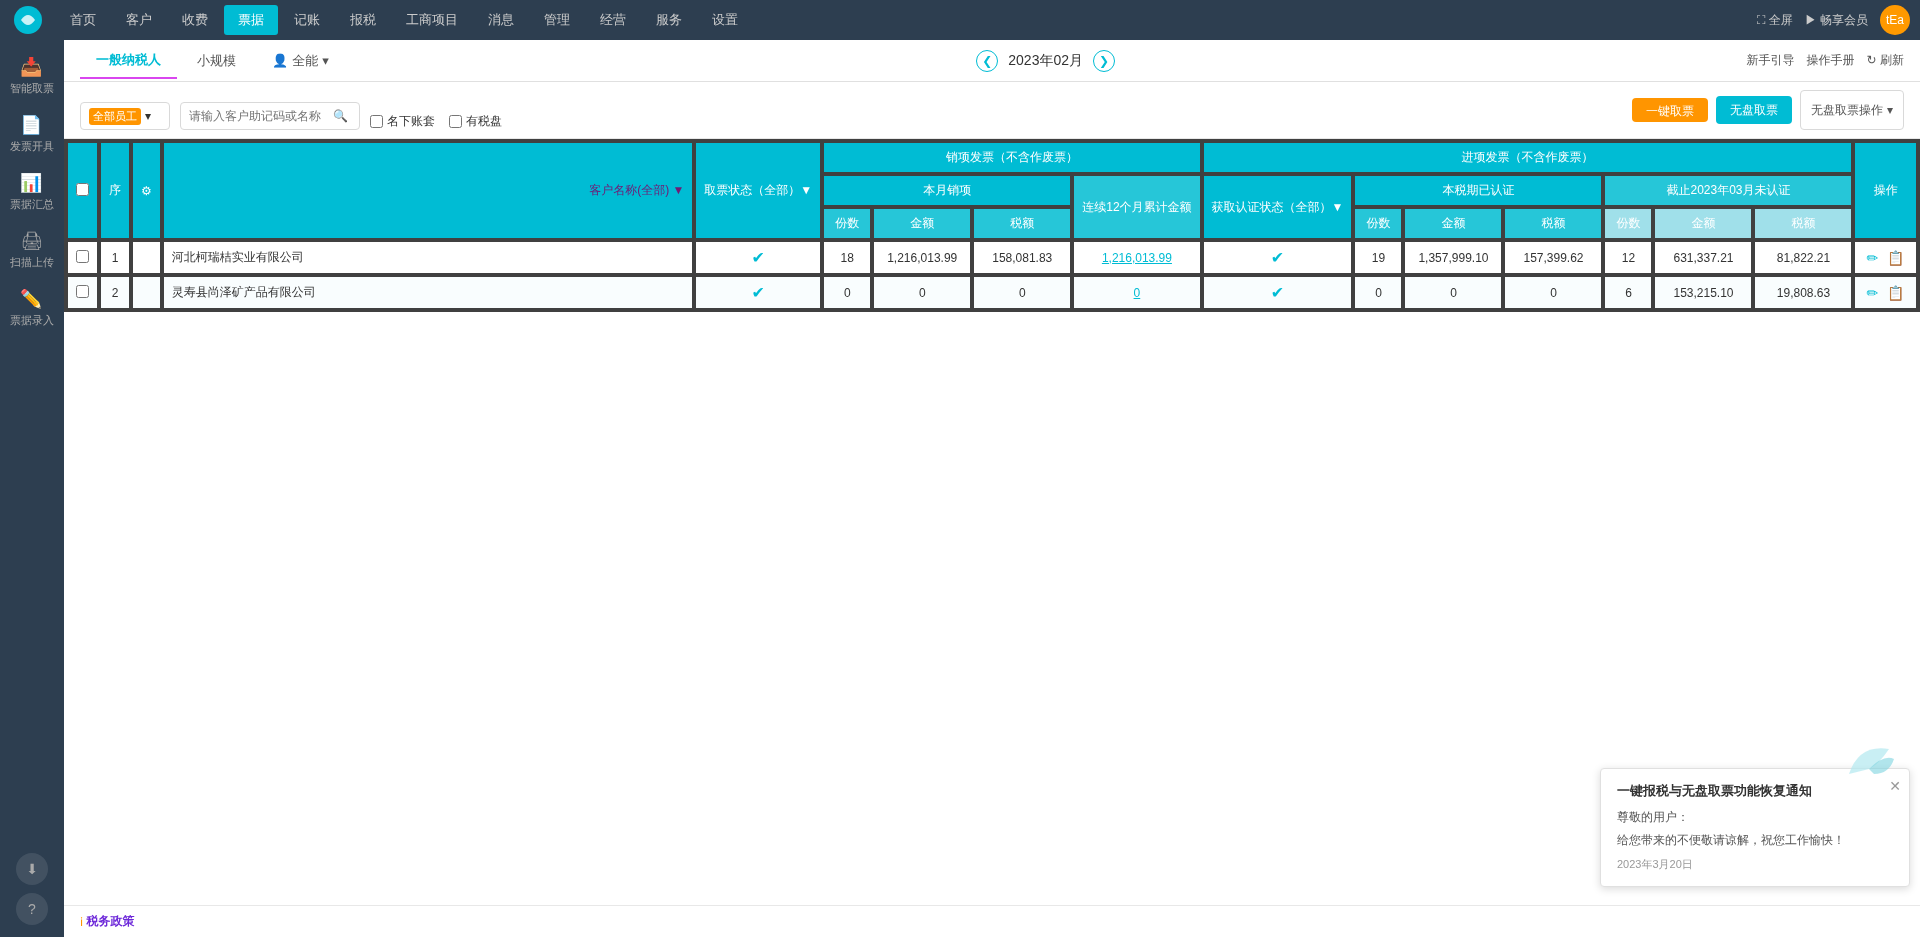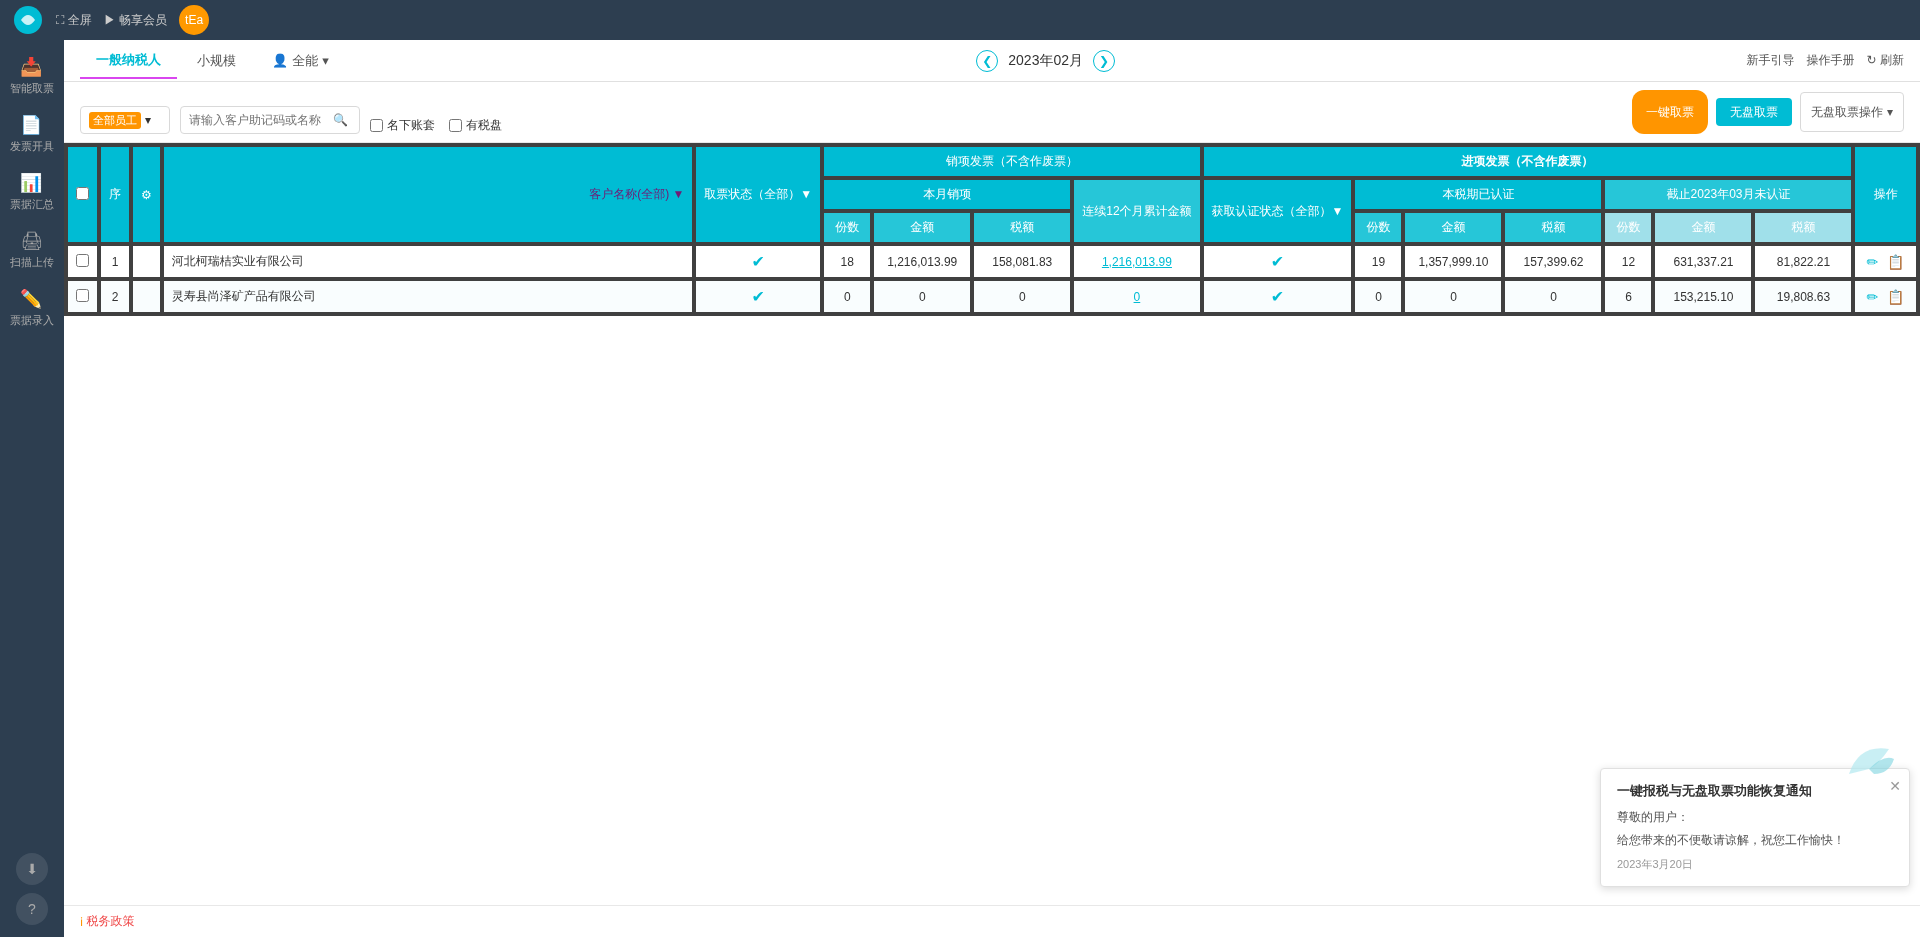--- a/index.html
+++ b/index.html
@@ -214,25 +214,25 @@
     .toolbar-right {
       margin-left: auto;
       display: flex;
       align-items: center;
       gap: 8px;
     }
     .btn-orange {
       background: #ff9500;
       color: #fff;
       border: none;
-      border-radius: 12px;
+      border-radius: 4px;
       padding: 5px 14px;
       font-size: 12px;
       cursor: pointer;
-      height: 44px;
+      height: 24px;
     }
     .btn-teal {
       background: #00bcd4;
       color: #fff;
       border: none;
       border-radius: 4px;
       padding: 5px 14px;
       font-size: 12px;
       cursor: pointer;
       height: 28px;
@@ -267,21 +267,21 @@
       white-space: nowrap;
     }
     .th-group-sales {
       background: #00bcd4;
       color: #fff;
       font-weight: 500;
     }
     .th-group-purchase {
       background: #00bcd4;
       color: #fff;
-      font-weight: 700;
+      font-weight: 400;
     }
     .th-sub {
       background: #00bcd4;
       color: #fff;
       font-weight: normal;
     }
     .th-main {
       background: #00bcd4;
       color: #fff;
       font-weight: 500;
@@ -337,31 +337,45 @@
     .bottom-bar {
       height: 32px;
       background: #fff;
       border-top: 1px solid #e8e8e8;
       display: flex;
       align-items: center;
       padding: 0 16px;
       font-size: 12px;
       color: #ff9500;
     }
-    .bottom-bar a { color: #ef4444; text-decoration: none; cursor: pointer; }
+    .bottom-bar a { color: #6d28d9; text-decoration: none; cursor: pointer; font-weight: bold; }
   </style>
 </head>
 <body>
 
 <div class="top-nav">
   <div class="logo">
     <svg viewBox="0 0 30 30" fill="none">
       <circle cx="15" cy="15" r="14" fill="#00bcd4"></circle>
       <path d="M8 15 Q15 5 22 15 Q15 25 8 15Z" fill="#fff" opacity="0.8"></path>
     </svg>
+  </div>
+  <div class="nav-items">
+    <div class="nav-item">首页</div>
+    <div class="nav-item">客户</div>
+    <div class="nav-item">收费</div>
+    <div class="nav-item active">票据</div>
+    <div class="nav-item">记账</div>
+    <div class="nav-item">报税</div>
+    <div class="nav-item">工商项目</div>
+    <div class="nav-item">消息</div>
+    <div class="nav-item">管理</div>
+    <div class="nav-item">经营</div>
+    <div class="nav-item">服务</div>
+    <div class="nav-item">设置</div>
   </div>
   <div class="top-right">
     <span>⛶ <span>全屏</span></span>
     <span>▶ <span>畅享会员</span></span>
     <div class="avatar">tEa</div>
   </div>
 </div>
 
 <div class="layout">
 

